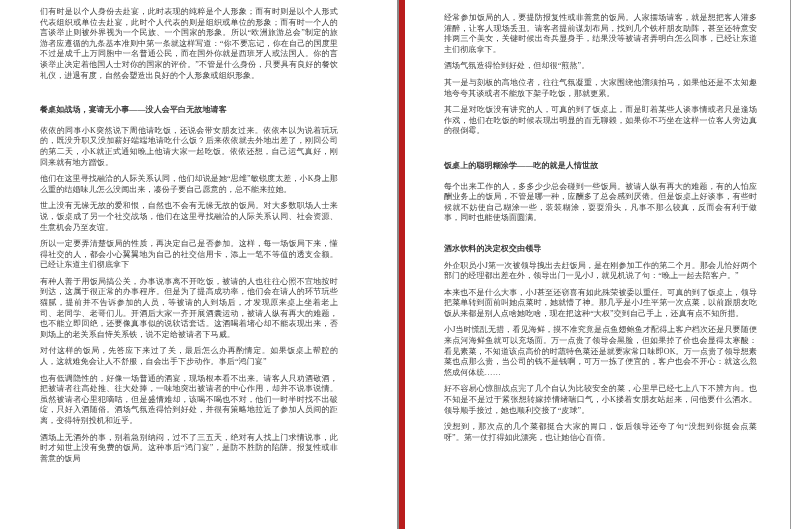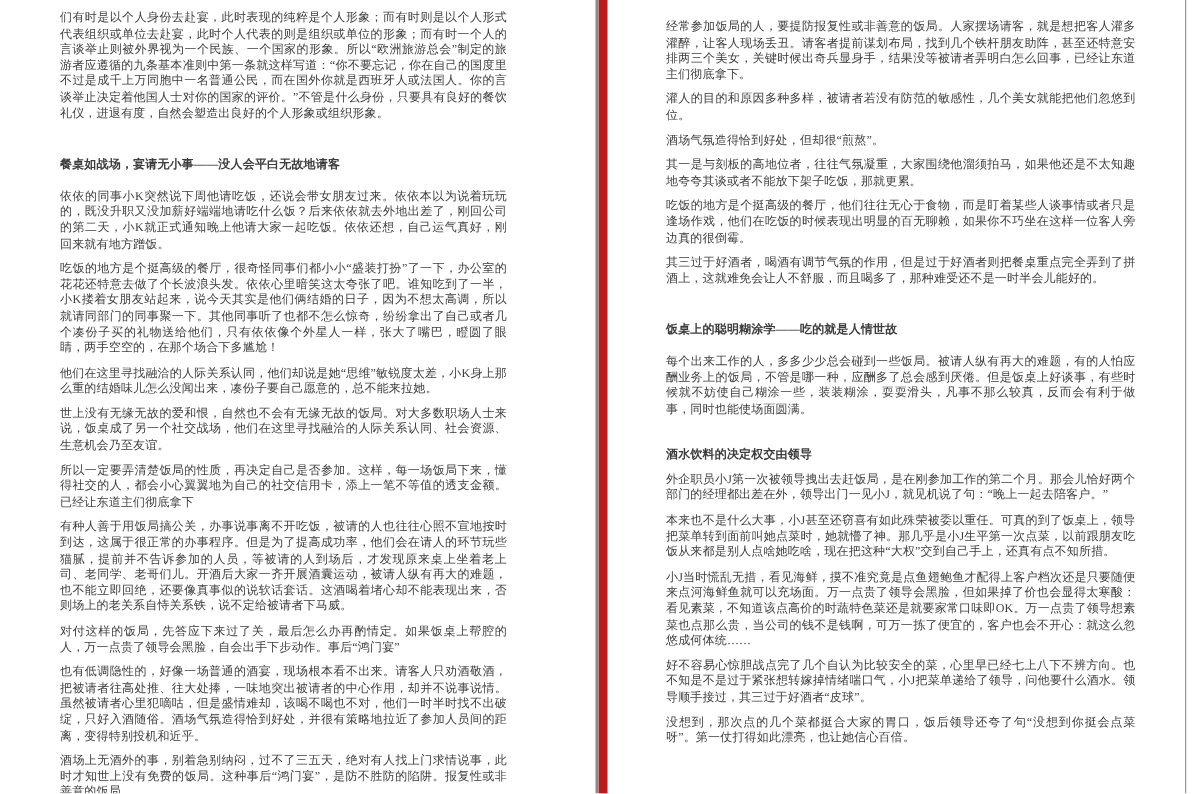--- a/index.html
+++ b/index.html
@@ -24,45 +24,42 @@
 </head>
 <body>
 
 <div class="spread">
 
   <div class="page page-left">
     <div class="inner-left">
       <div class="para">们有时是以个人身份去赴宴，此时表现的纯粹是个人形象；而有时则是以个人形式代表组织或单位去赴宴，此时个人代表的则是组织或单位的形象；而有时一个人的言谈举止则被外界视为一个民族、一个国家的形象。所以“欧洲旅游总会”制定的旅游者应遵循的九条基本准则中第一条就这样写道：“你不要忘记，你在自己的国度里不过是成千上万同胞中一名普通公民，而在国外你就是西班牙人或法国人。你的言谈举止决定着他国人士对你的国家的评价。”不管是什么身份，只要具有良好的餐饮礼仪，进退有度，自然会塑造出良好的个人形象或组织形象。</div>
       <h2 class="heading">餐桌如战场，宴请无小事——没人会平白无故地请客</h2>
       <div class="para">依依的同事小K突然说下周他请吃饭，还说会带女朋友过来。依依本以为说着玩玩的，既没升职又没加薪好端端地请吃什么饭？后来依依就去外地出差了，刚回公司的第二天，小K就正式通知晚上他请大家一起吃饭。依依还想，自己运气真好，刚回来就有地方蹭饭。</div>
-      <div class="para">吃饭的地方是个挺高级的餐厅，很奇怪同事们都小小“盛装打扮”了一下，办公室的花花还特意去做了个长波浪头发。依依心里暗笑这太夸张了吧。谁知吃到了一半，小K搂着女朋友站起来，说今天其实是他们俩结婚的日子，因为不想太高调，所以就请同部门的同事聚一下。其他同事听了也都不怎么惊奇，纷纷拿出了自己或者几个凑份子买的礼物送给他们，只有依依像个外星人一样，张大了嘴巴，瞪圆了眼睛，两手空空的，在那个场合下多尴尬！</div>
       <div class="para">他们在这里寻找融洽的人际关系认同，他们却说是她“思维”敏锐度太差，小K身上那么重的结婚味儿怎么没闻出来，凑份子要自己愿意的，总不能来拉她。</div>
       <div class="para">世上没有无缘无故的爱和恨，自然也不会有无缘无故的饭局。对大多数职场人士来说，饭桌成了另一个社交战场，他们在这里寻找融洽的人际关系认同、社会资源、生意机会乃至友谊。</div>
       <div class="para">所以一定要弄清楚饭局的性质，再决定自己是否参加。这样，每一场饭局下来，懂得社交的人，都会小心翼翼地为自己的社交信用卡，添上一笔不等值的透支金额。已经让东道主们彻底拿下</div>
       <div class="para">有种人善于用饭局搞公关，办事说事离不开吃饭，被请的人也往往心照不宣地按时到达，这属于很正常的办事程序。但是为了提高成功率，他们会在请人的环节玩些猫腻，提前并不告诉参加的人员，等被请的人到场后，才发现原来桌上坐着老上司、老同学、老哥们儿。开酒后大家一齐开展酒囊运动，被请人纵有再大的难题，也不能立即回绝，还要像真事似的说软话套话。这酒喝着堵心却不能表现出来，否则场上的老关系自恃关系铁，说不定给被请者下马威。</div>
-      <div class="para">对付这样的饭局，先答应下来过了关，最后怎么办再酌情定。如果饭桌上帮腔的人，万一点贵了领导会黑脸，自会出手下步动作。事后“鸿门宴”</div>
+      <div class="para">对付这样的饭局，先答应下来过了关，最后怎么办再酌情定。如果饭桌上帮腔的人，这就难免会让人不舒服，自会出手下步动作。事后“鸿门宴”</div>
       <div class="para">也有低调隐性的，好像一场普通的酒宴，现场根本看不出来。请客人只劝酒敬酒，把被请者往高处推、往大处捧，一味地突出被请者的中心作用，却并不说事说情。虽然被请者心里犯嘀咕，但是盛情难却，该喝不喝也不对，他们一时半时找不出破绽，只好入酒随俗。酒场气氛造得恰到好处，并很有策略地拉近了参加人员间的距离，变得特别投机和近乎。</div>
       <div class="para">酒场上无酒外的事，别着急别纳闷，过不了三五天，绝对有人找上门求情说事，此时才知世上没有免费的饭局。这种事后“鸿门宴”，是防不胜防的陷阱。报复性或非善意的饭局</div>
     </div>
   </div>
 
   <div class="page page-right">
     <div class="inner-right">
       <div class="para">经常参加饭局的人，要提防报复性或非善意的饭局。人家摆场请客，就是想把客人灌多灌醉，让客人现场丢丑。请客者提前谋划布局，找到几个铁杆朋友助阵，甚至还特意安排两三个美女，关键时候出奇兵显身手，结果没等被请者弄明白怎么回事，已经让东道主们彻底拿下。</div>
-      <div class="para">灌人的目的和原因多种多样，被请者若没有防范的敏感性，几个美女就能把他们忽悠到位。</div>
       <div class="para">酒场气氛造得恰到好处，但却很“煎熬”。</div>
       <div class="para">其一是与刻板的高地位者，往往气氛凝重，大家围绕他溜须拍马，如果他还是不太知趣地夸夸其谈或者不能放下架子吃饭，那就更累。</div>
-      <div class="para">吃饭的地方是个挺高级的餐厅，他们往往无心于食物，而是盯着某些人谈事情或者只是逢场作戏，他们在吃饭的时候表现出明显的百无聊赖，如果你不巧坐在这样一位客人旁边真的很倒霉。</div>
-      <div class="para">其三过于好酒者，喝酒有调节气氛的作用，但是过于好酒者则把餐桌重点完全弄到了拼酒上，这就难免会让人不舒服，而且喝多了，那种难受还不是一时半会儿能好的。</div>
+      <div class="para">其二是对吃饭没有讲究的人，可真的到了饭桌上，而是盯着某些人谈事情或者只是逢场作戏，他们在吃饭的时候表现出明显的百无聊赖，如果你不巧坐在这样一位客人旁边真的很倒霉。</div>
       <h2 class="heading big-gap">饭桌上的聪明糊涂学——吃的就是人情世故</h2>
       <div class="para">每个出来工作的人，多多少少总会碰到一些饭局。被请人纵有再大的难题，有的人怕应酬业务上的饭局，不管是哪一种，应酬多了总会感到厌倦。但是饭桌上好谈事，有些时候就不妨使自己糊涂一些，装装糊涂，耍耍滑头，凡事不那么较真，反而会有利于做事，同时也能使场面圆满。</div>
       <div class="subheading">酒水饮料的决定权交由领导</div>
       <div class="para">外企职员小J第一次被领导拽出去赶饭局，是在刚参加工作的第二个月。那会儿恰好两个部门的经理都出差在外，领导出门一见小J，就见机说了句：“晚上一起去陪客户。”</div>
       <div class="para">本来也不是什么大事，小J甚至还窃喜有如此殊荣被委以重任。可真的到了饭桌上，领导把菜单转到面前叫她点菜时，她就懵了神。那几乎是小J生平第一次点菜，以前跟朋友吃饭从来都是别人点啥她吃啥，现在把这种“大权”交到自己手上，还真有点不知所措。</div>
       <div class="para">小J当时慌乱无措，看见海鲜，摸不准究竟是点鱼翅鲍鱼才配得上客户档次还是只要随便来点河海鲜鱼就可以充场面。万一点贵了领导会黑脸，但如果掉了价也会显得太寒酸：看见素菜，不知道该点高价的时蔬特色菜还是就要家常口味即OK。万一点贵了领导想素菜也点那么贵，当公司的钱不是钱啊，可万一拣了便宜的，客户也会不开心：就这么忽悠成何体统……</div>
-      <div class="para">好不容易心惊胆战点完了几个自认为比较安全的菜，心里早已经七上八下不辨方向。也不知是不是过于紧张想转嫁掉情绪喘口气，小J把菜单递给了领导，问他要什么酒水。领导顺手接过，其三过于好酒者“皮球”。</div>
+      <div class="para">好不容易心惊胆战点完了几个自认为比较安全的菜，心里早已经七上八下不辨方向。也不知是不是过于紧张想转嫁掉情绪喘口气，小K搂着女朋友站起来，问他要什么酒水。领导顺手接过，她也顺利交接了“皮球”。</div>
       <div class="para">没想到，那次点的几个菜都挺合大家的胃口，饭后领导还夸了句“没想到你挺会点菜呀”。第一仗打得如此漂亮，也让她信心百倍。</div>
     </div>
   </div>
 
   <div class="margin-right-area"></div>
 
 </div>
 
 </body></html>

